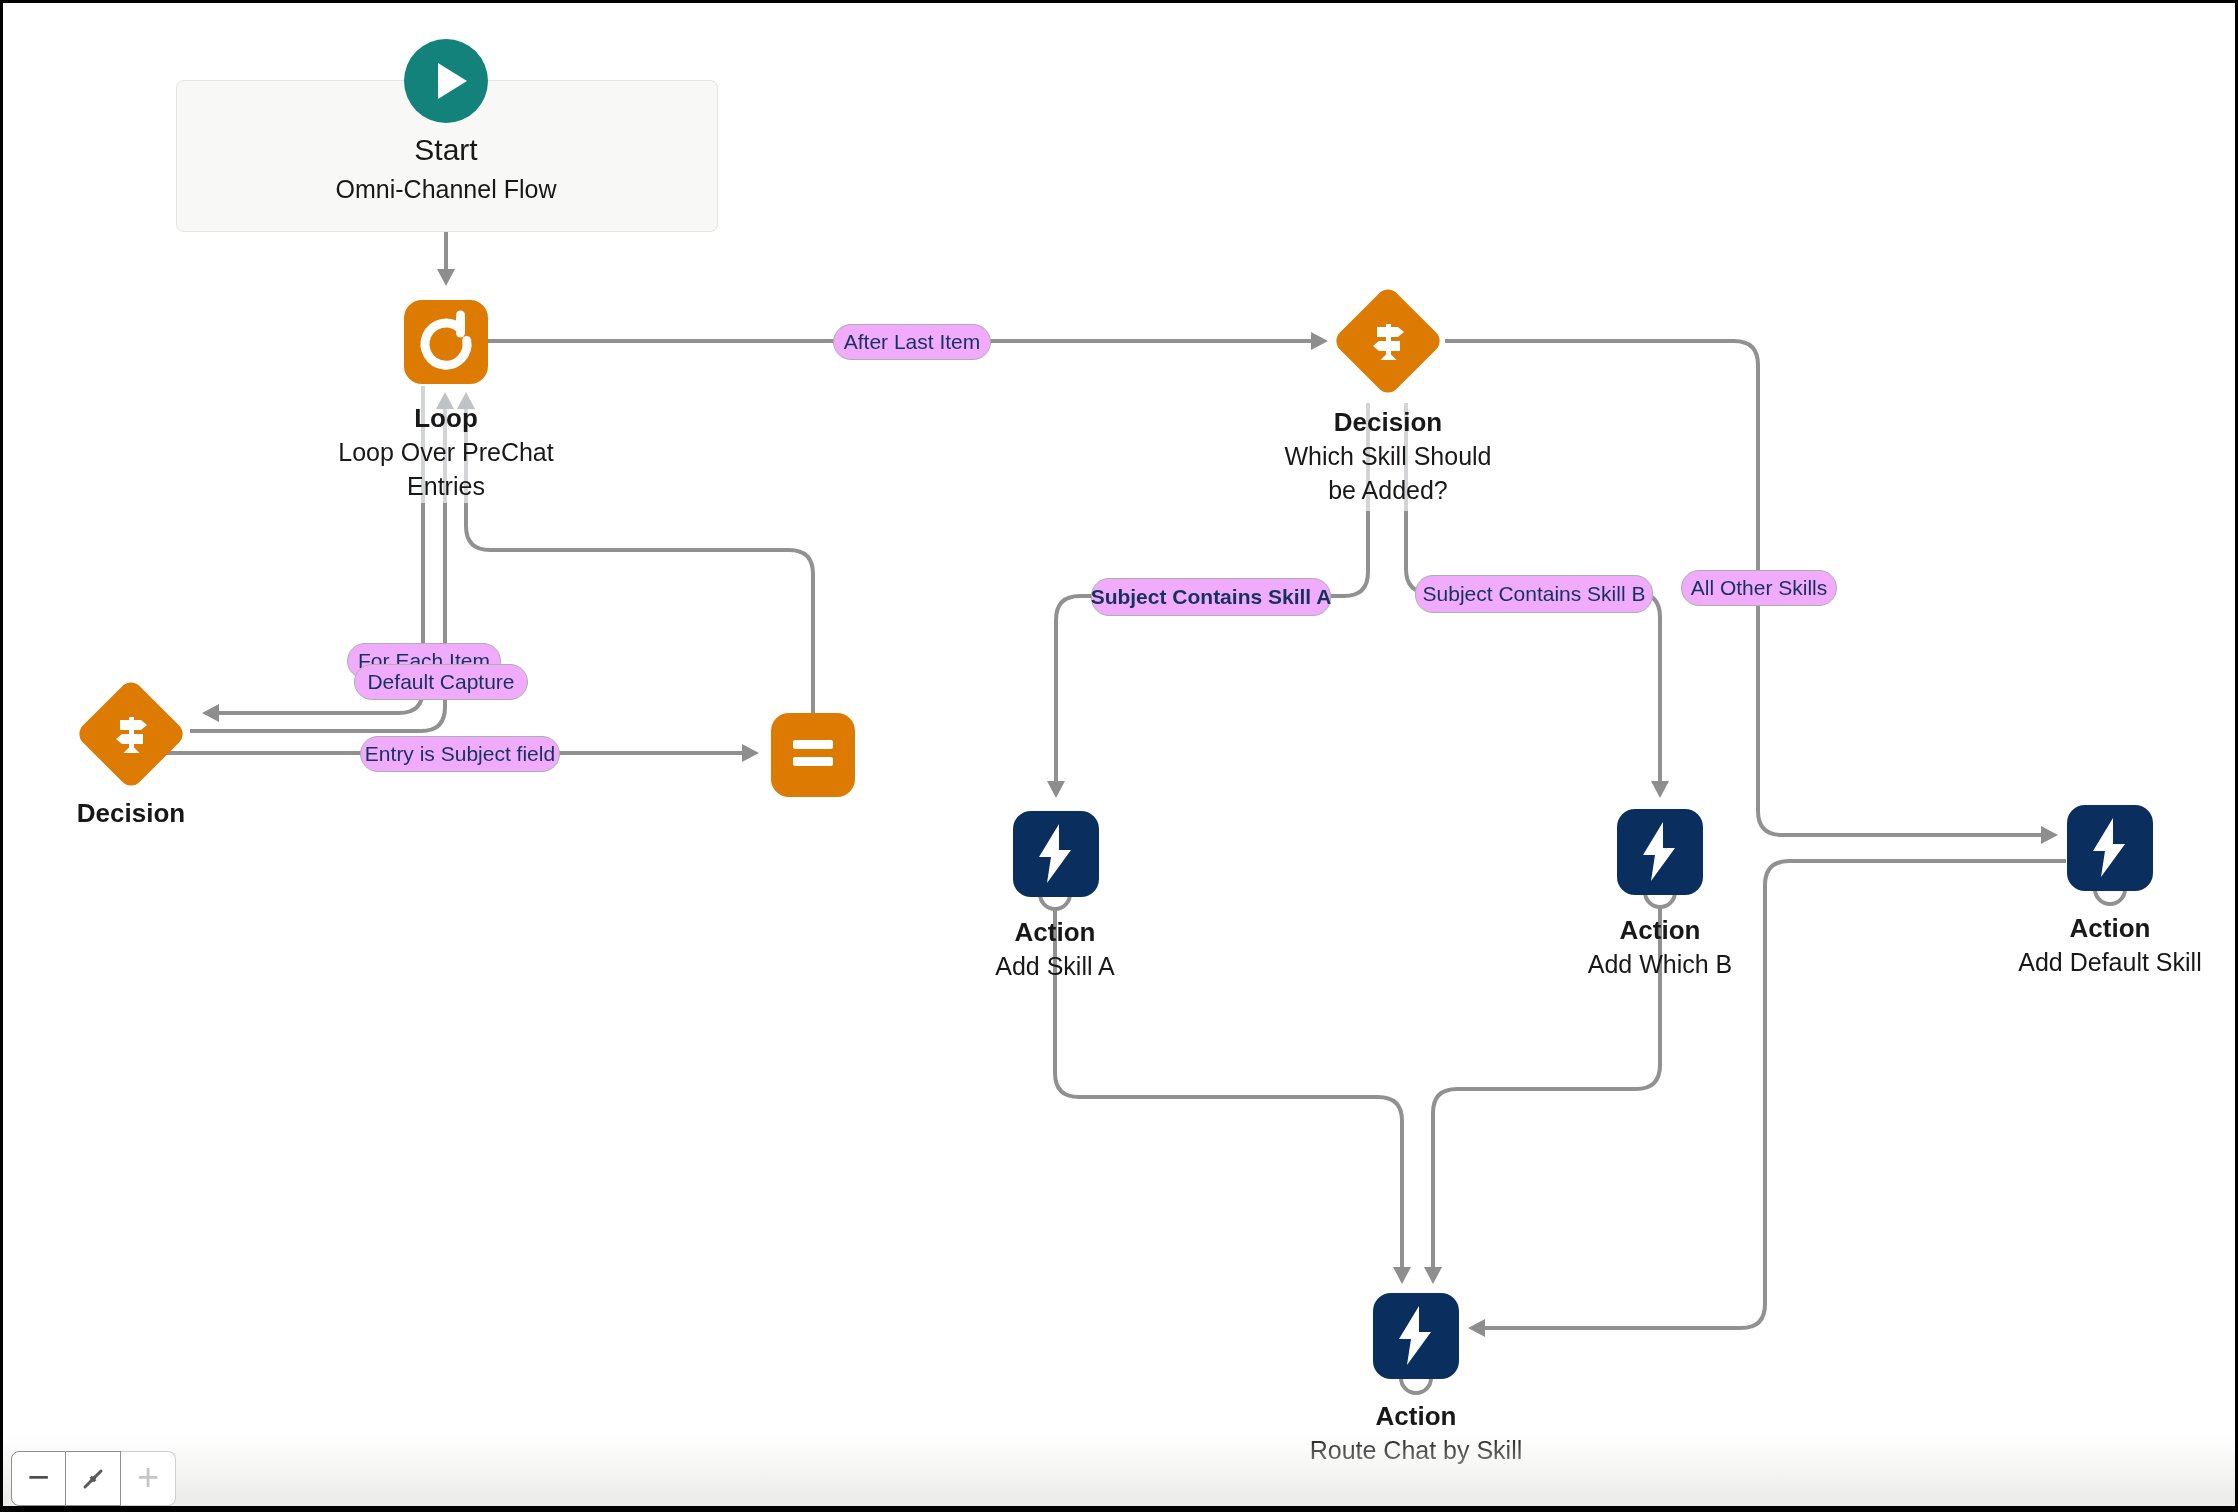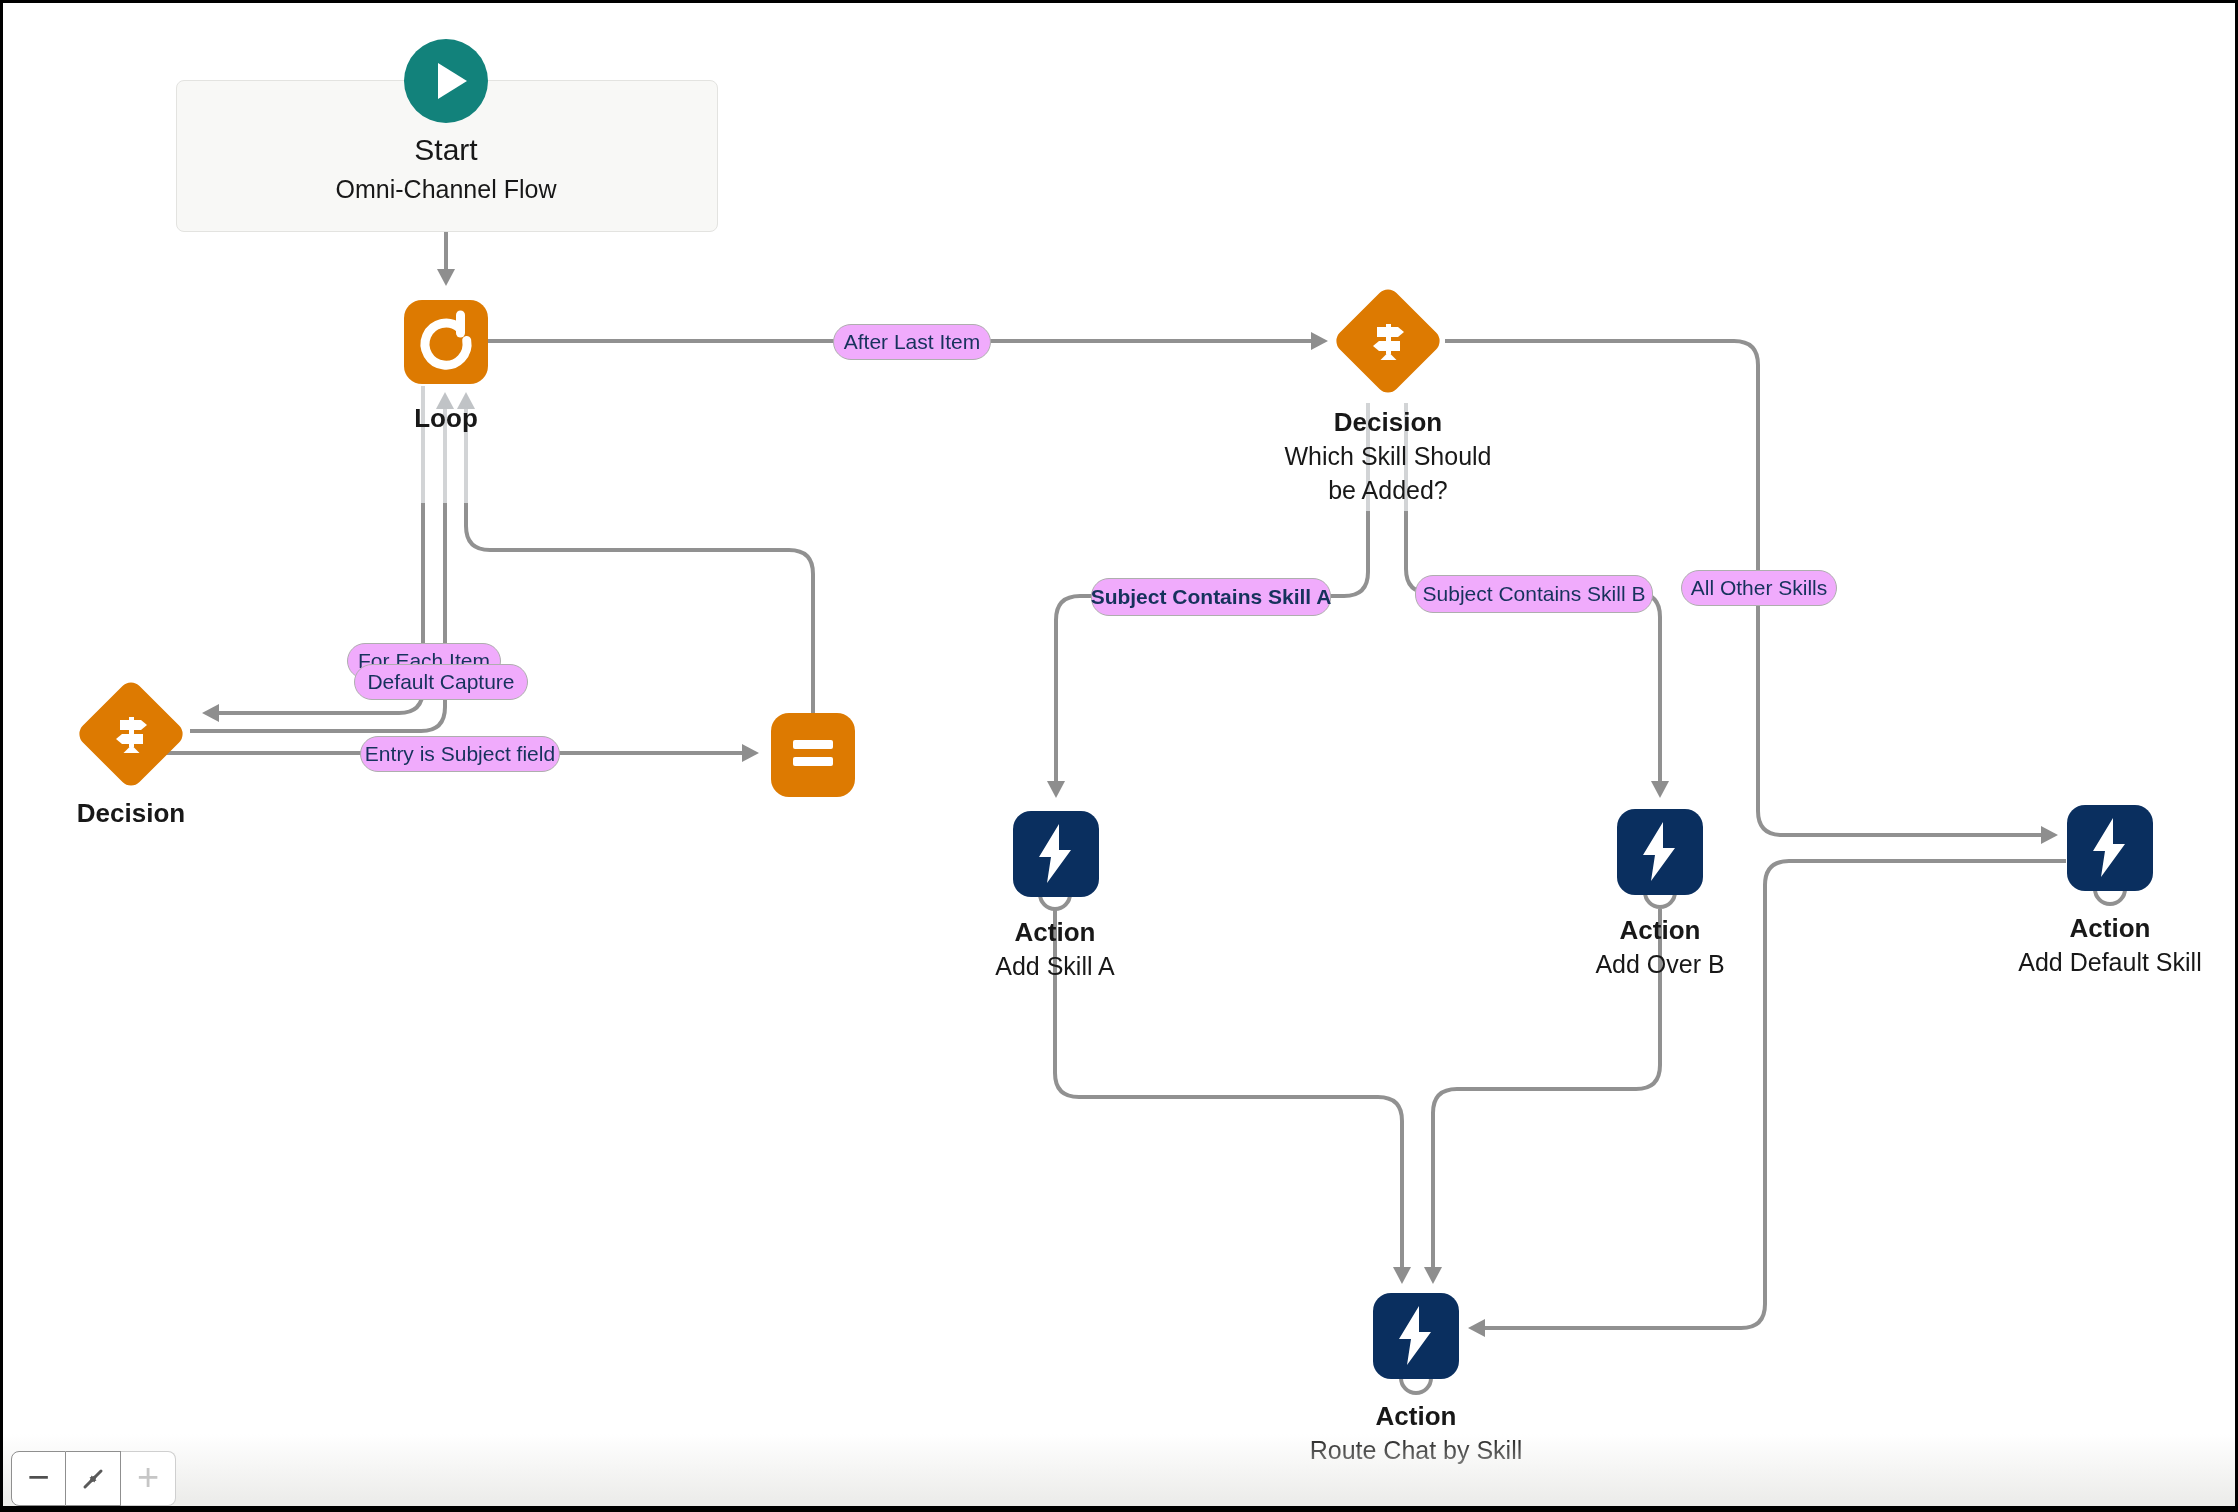--- a/index.html
+++ b/index.html
@@ -144,20 +144,21 @@
   <div class="node sq-icon orange" style="left:401px;top:297px;">
     <svg width="84" height="84" viewBox="0 0 84 84">
       <g fill="none" stroke="#fff" stroke-width="9" stroke-linecap="round">
         <path d="M55.5 28 A21 21 0 1 0 62.7 40.4"></path>
         <path d="M56.5 15 V33"></path>
       </g>
     </svg>
   </div>
   <div class="nlabel" style="left:443px;top:398px;width:250px;">
     <div class="t">Loop</div>
+    <div class="s">Loop Over PreChat Entries</div>
   </div>
 
   <div class="node diamond orange" style="left:1345px;top:298px;">
     <svg width="52" height="52" viewBox="0 0 52 52">
       <g fill="#fff">
         <rect x="24" y="9" width="5" height="30"></rect>
         <path d="M15 12 h21 l6 5 l-6 5 h-21 z"></path>
         <path d="M38 26 h-21 l-6 5 l6 5 h21 z"></path>
         <path d="M26.5 37 l8 8 h-16 z"></path>
       </g>
@@ -201,21 +202,21 @@
     <div class="s">Add Skill A</div>
   </div>
 
   <div class="node sq-icon navy" style="left:1614px;top:806px;width:86px;height:86px;">
     <svg width="86" height="86" viewBox="0 0 86 86">
       <path d="M46 13 L26 46 h12 l-4 26 L58 39 h-12 z" fill="#fff"></path>
     </svg>
   </div>
   <div class="nlabel" style="left:1657px;top:910px;width:260px;">
     <div class="t">Action</div>
-    <div class="s">Add Over B</div>
+    <div class="s">Add Which B</div>
   </div>
 
   <div class="node sq-icon navy" style="left:2064px;top:802px;width:86px;height:86px;">
     <svg width="86" height="86" viewBox="0 0 86 86">
       <path d="M46 13 L26 46 h12 l-4 26 L58 39 h-12 z" fill="#fff"></path>
     </svg>
   </div>
   <div class="nlabel" style="left:2107px;top:908px;width:280px;">
     <div class="t">Action</div>
     <div class="s">Add Default Skill</div>

